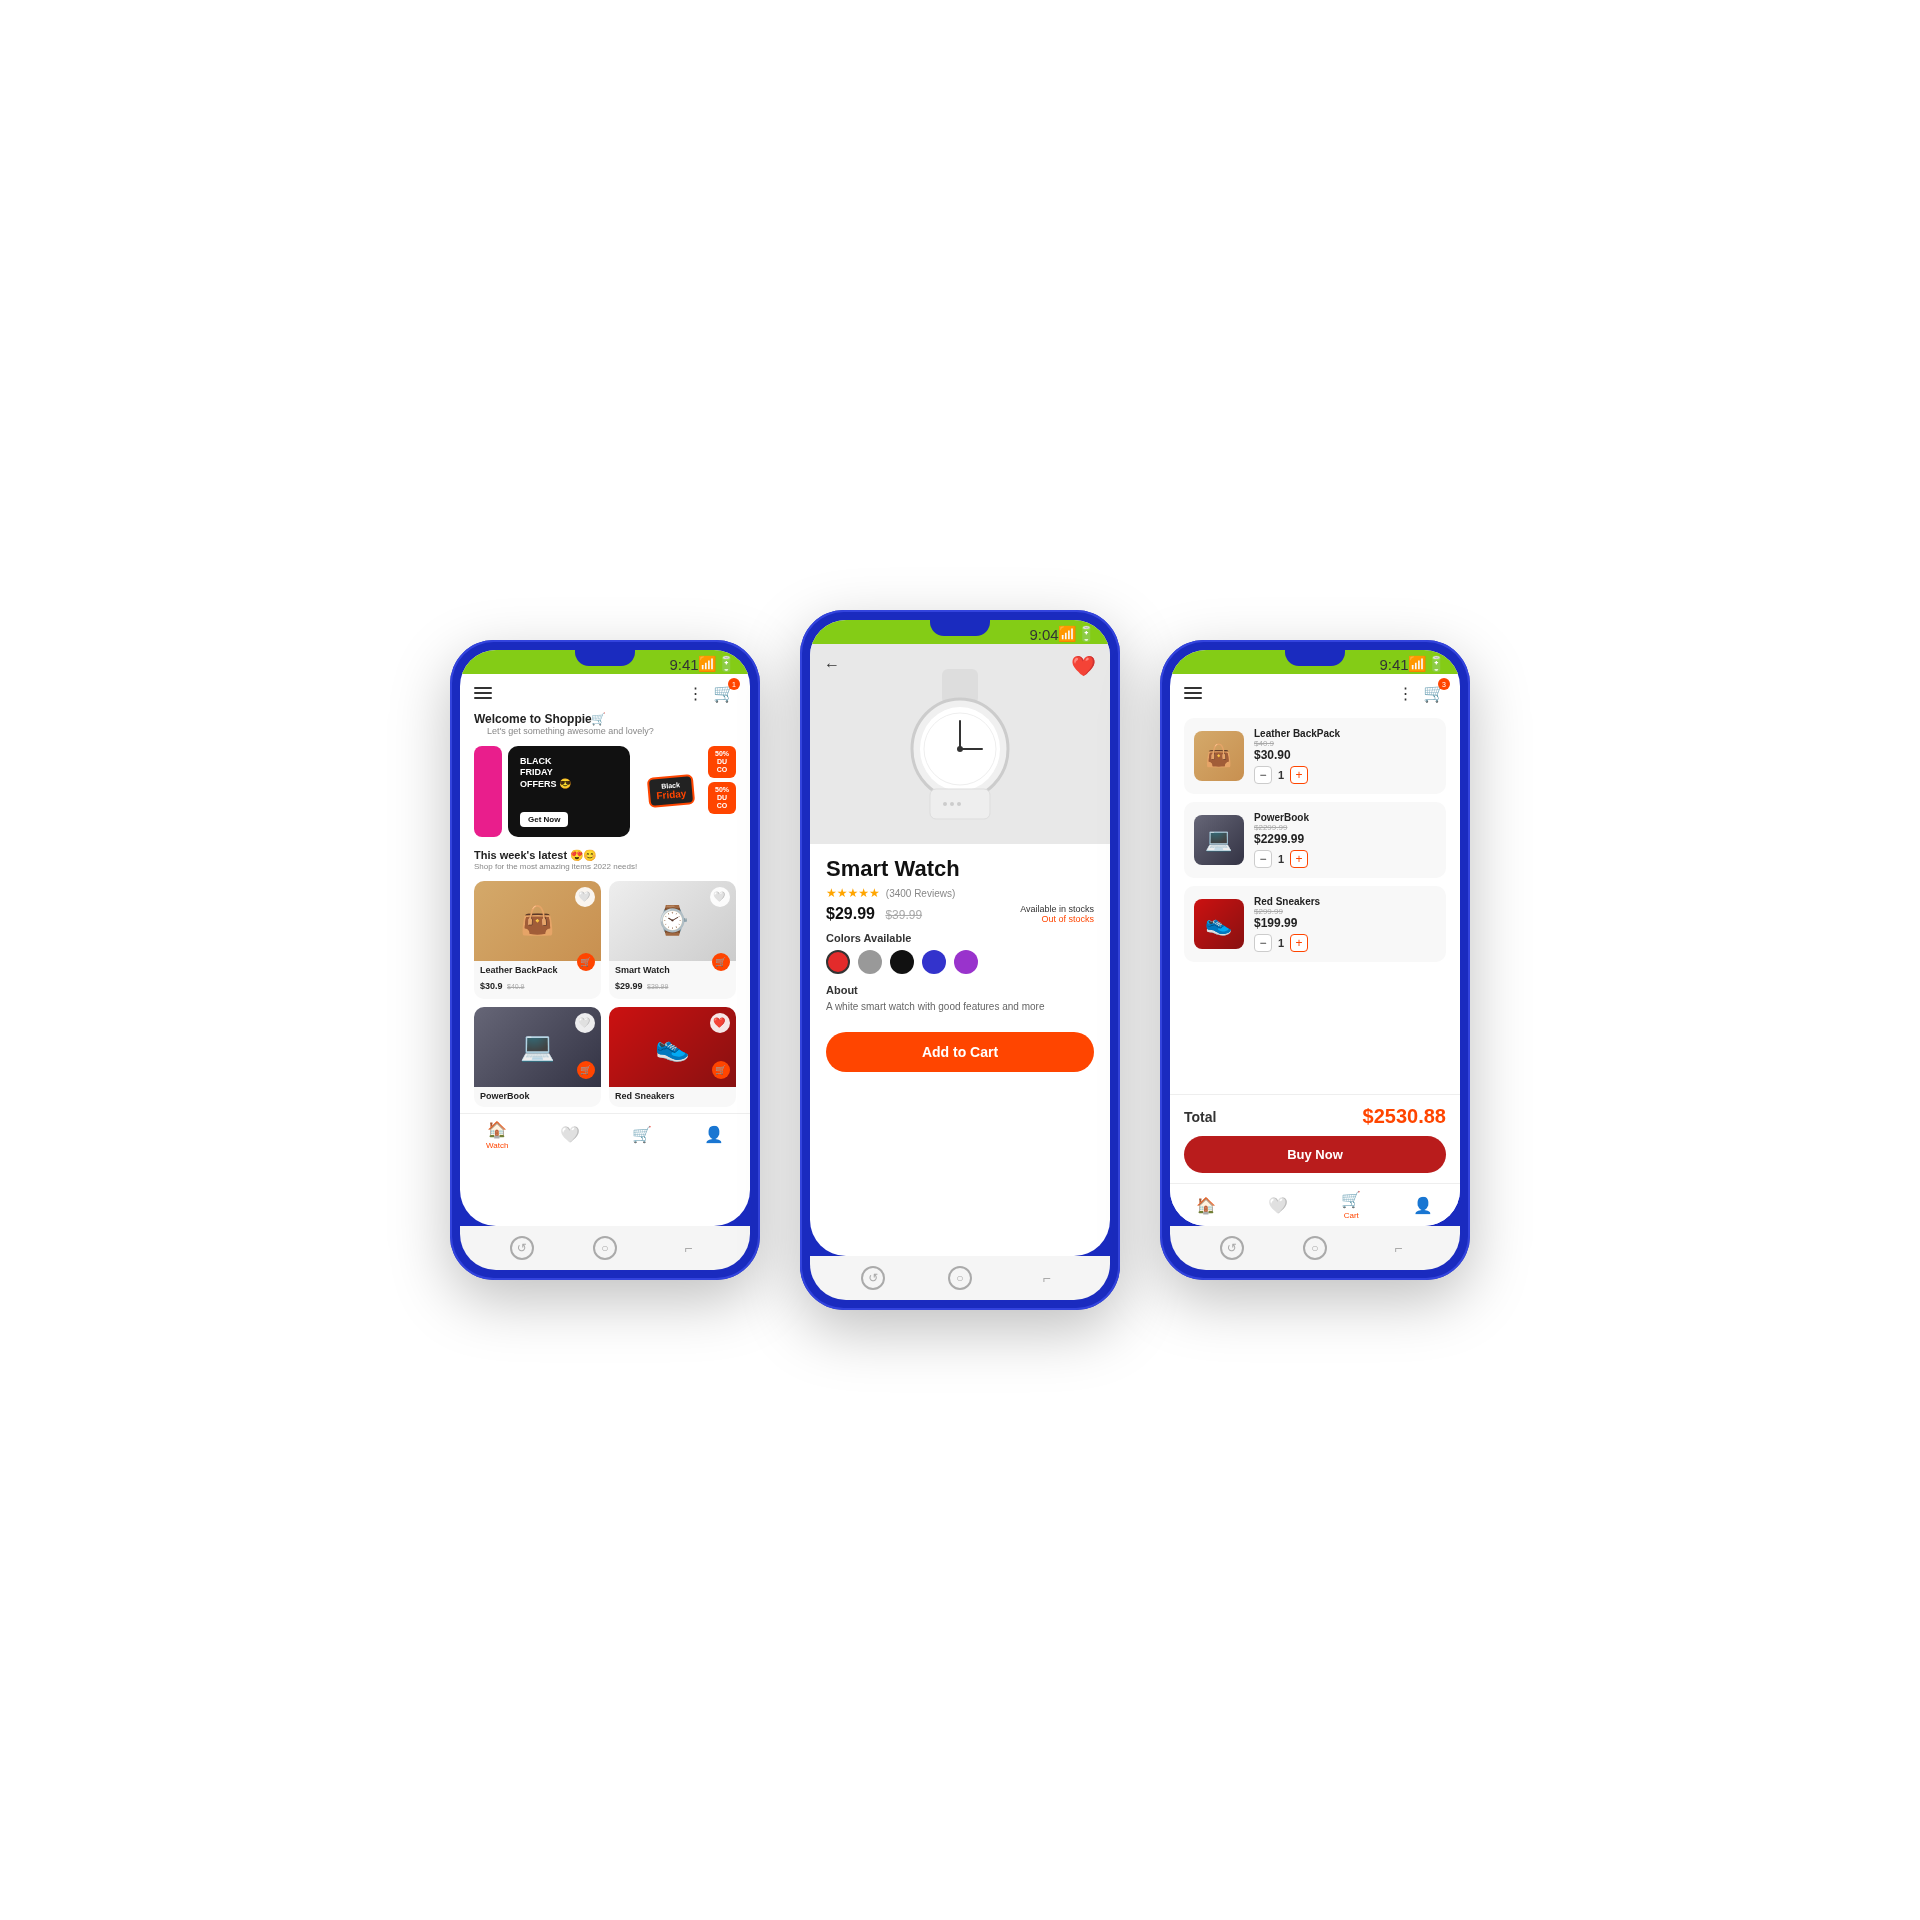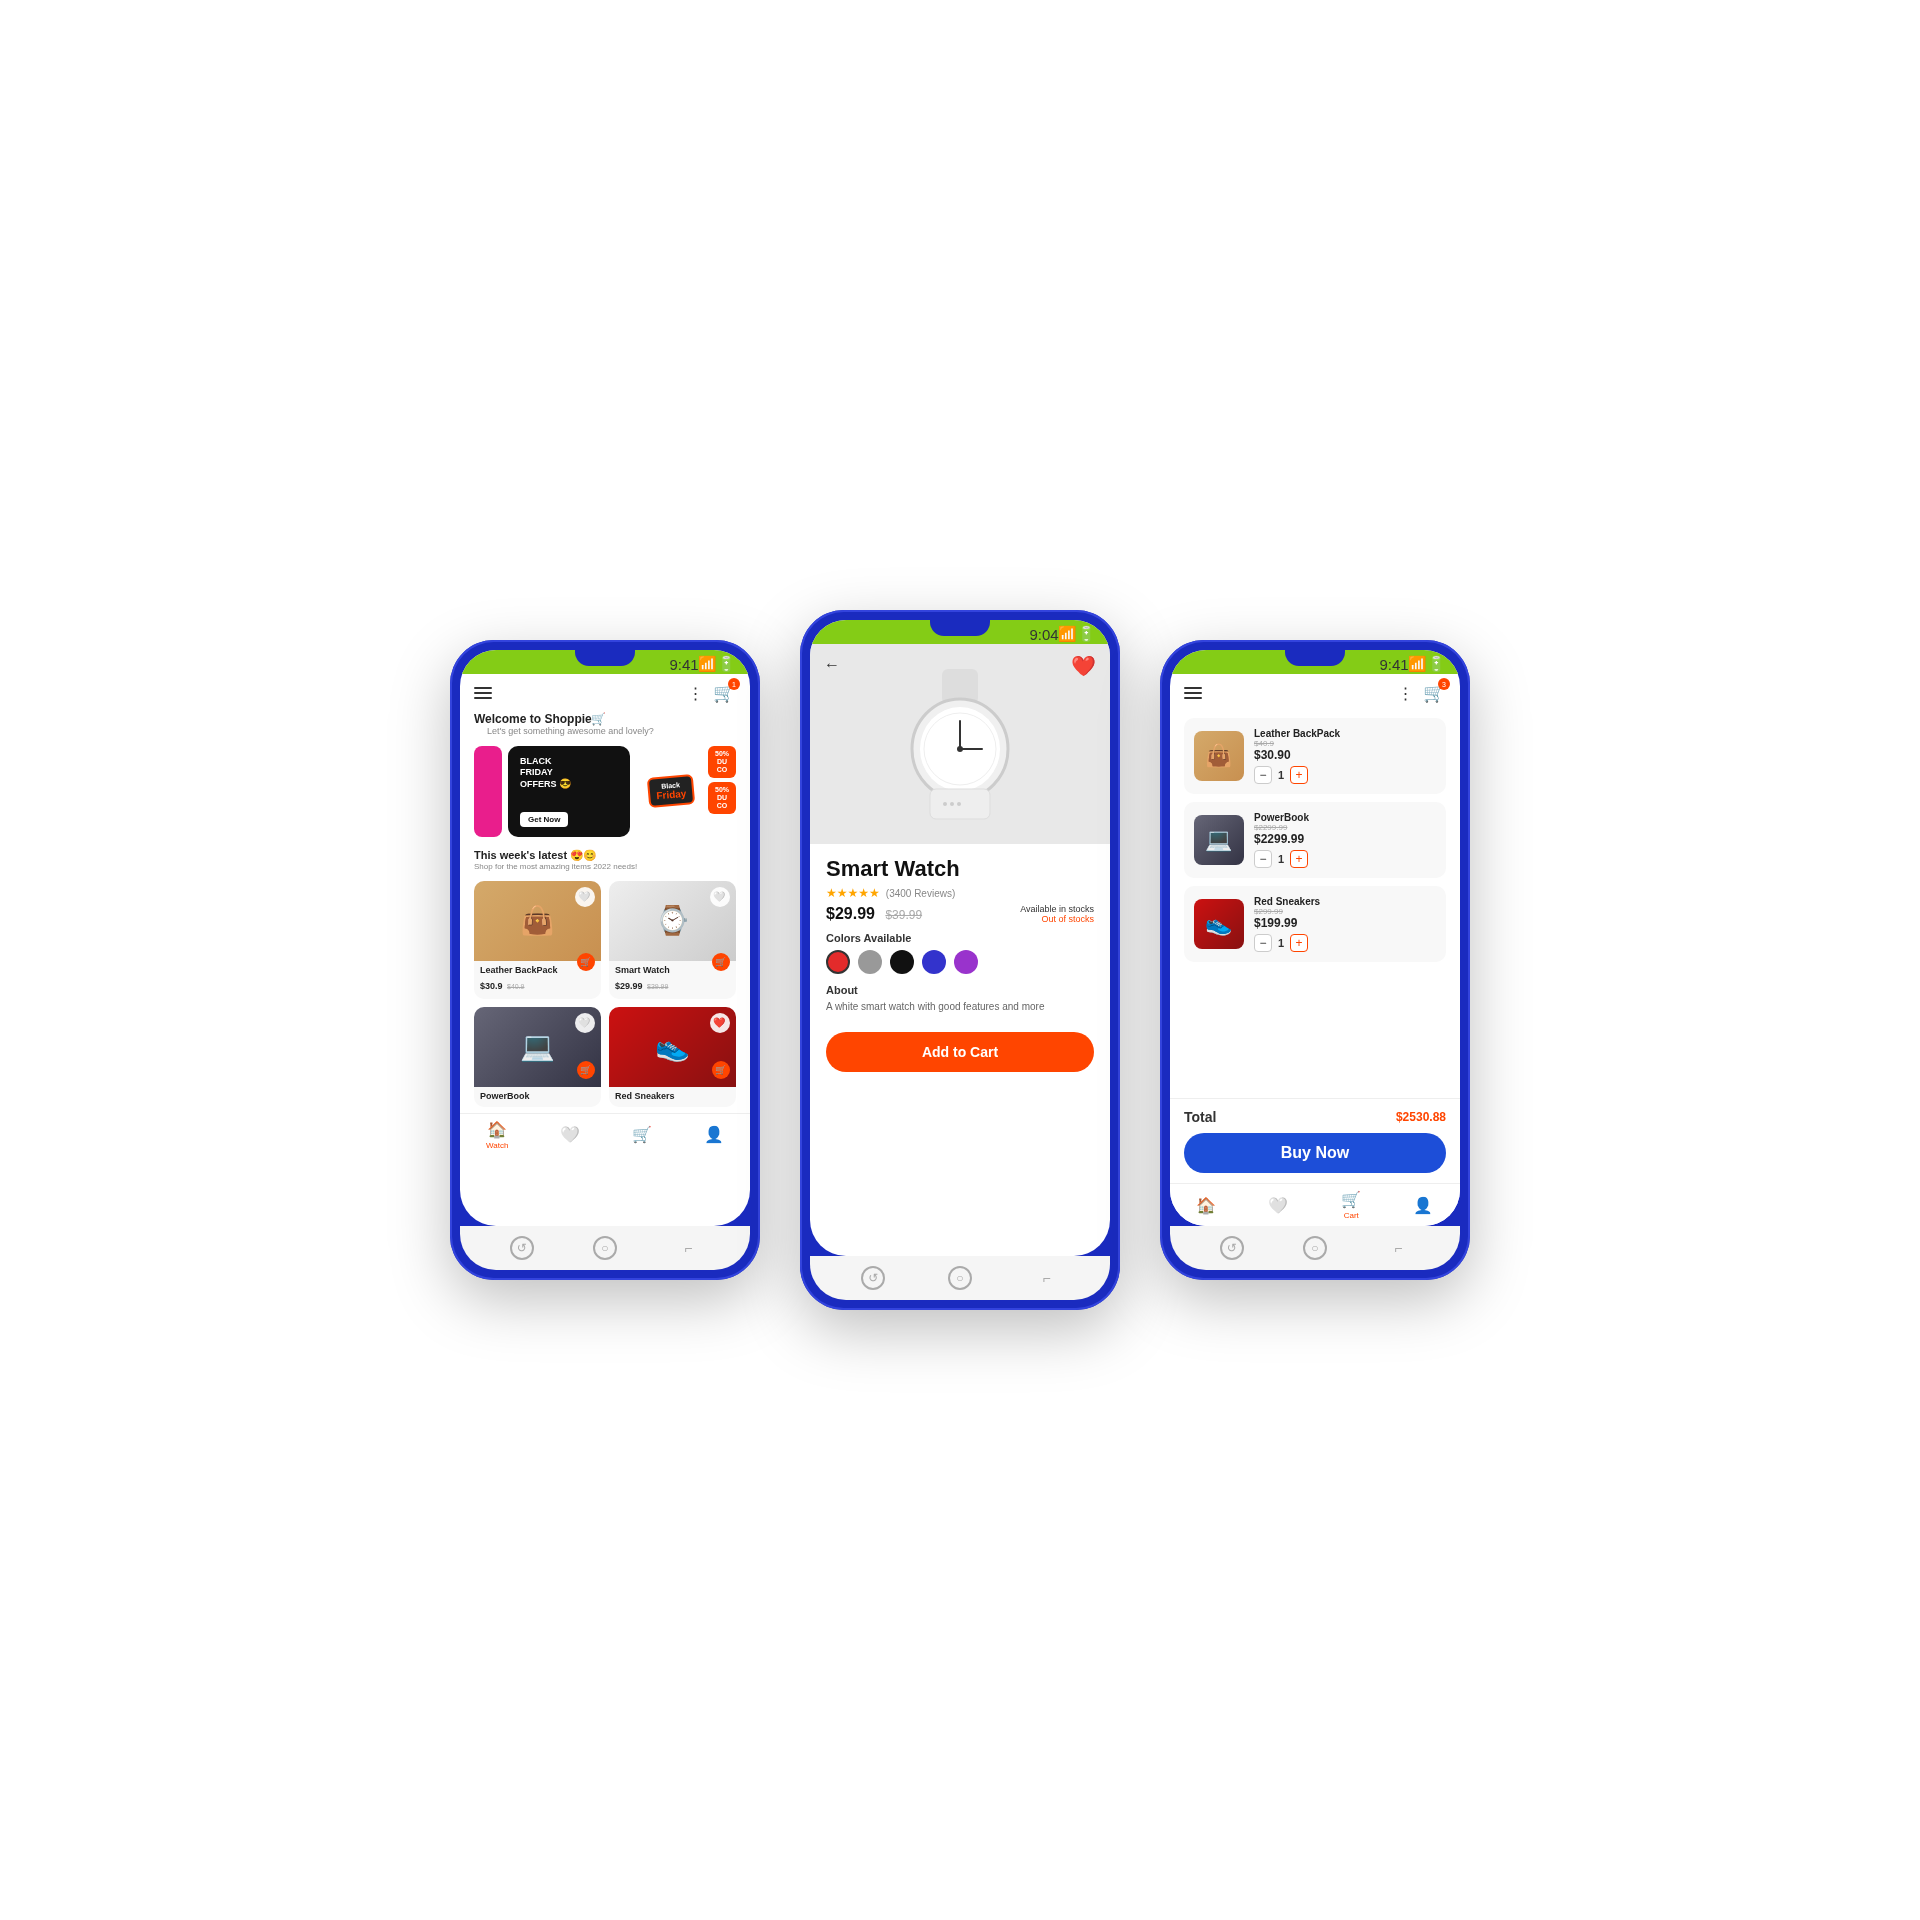--- a/index.html
+++ b/index.html
@@ -544,33 +544,33 @@
       align-items: center;
       justify-content: space-between;
       margin-bottom: 8px;
     }
     .total-label {
       font-size: 14px;
       font-weight: 600;
       color: #333;
     }
     .total-amount {
-      font-size: 12px;
+      font-size: 20px;
       font-weight: 700;
       color: #ff4500;
       margin-left: 48px;
     }
     .buy-now-btn {
       width: 100%;
-      background: #1d4ed8;
+      background: #b91c1c;
       color: #fff;
       border: none;
       border-radius: 25px;
       padding: 11px;
-      font-size: 16px;
+      font-size: 13px;
       font-weight: 700;
       cursor: pointer;
     }
   </style>
 </head>
 <body>
 
 <div class="phones-container">
 
   <div class="phone">

